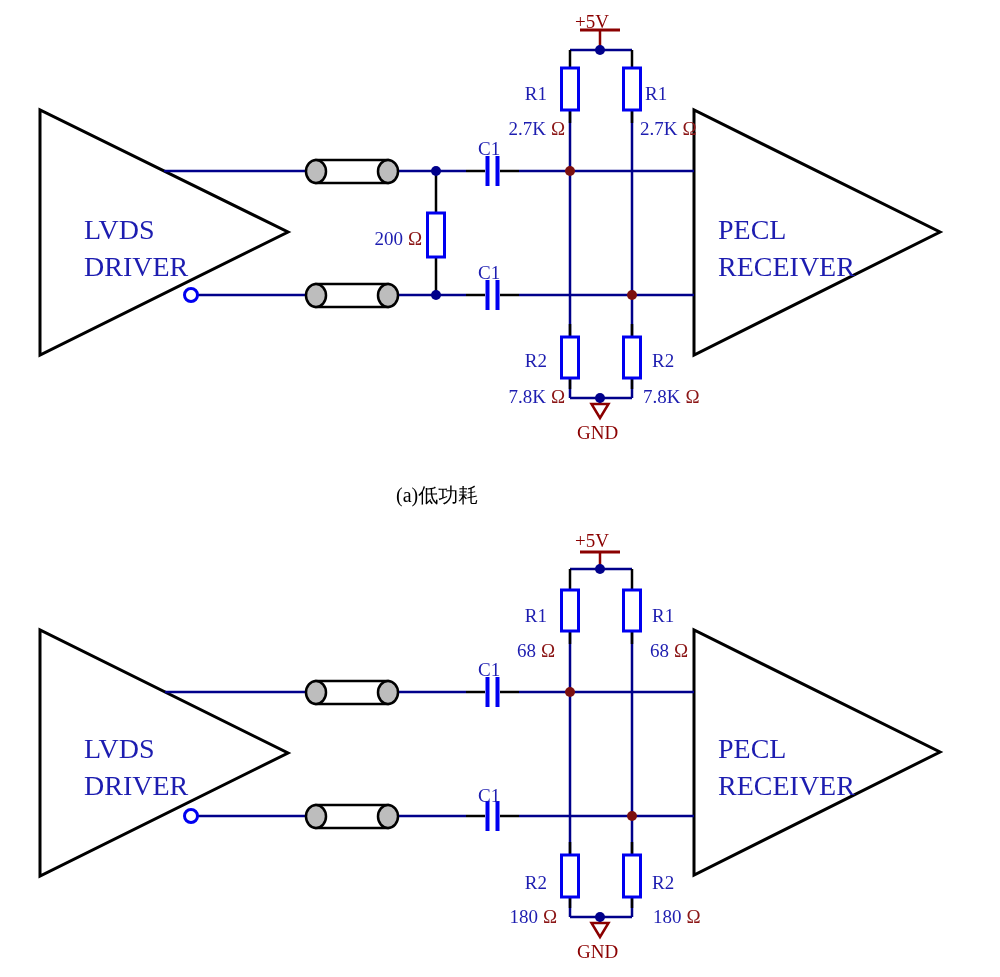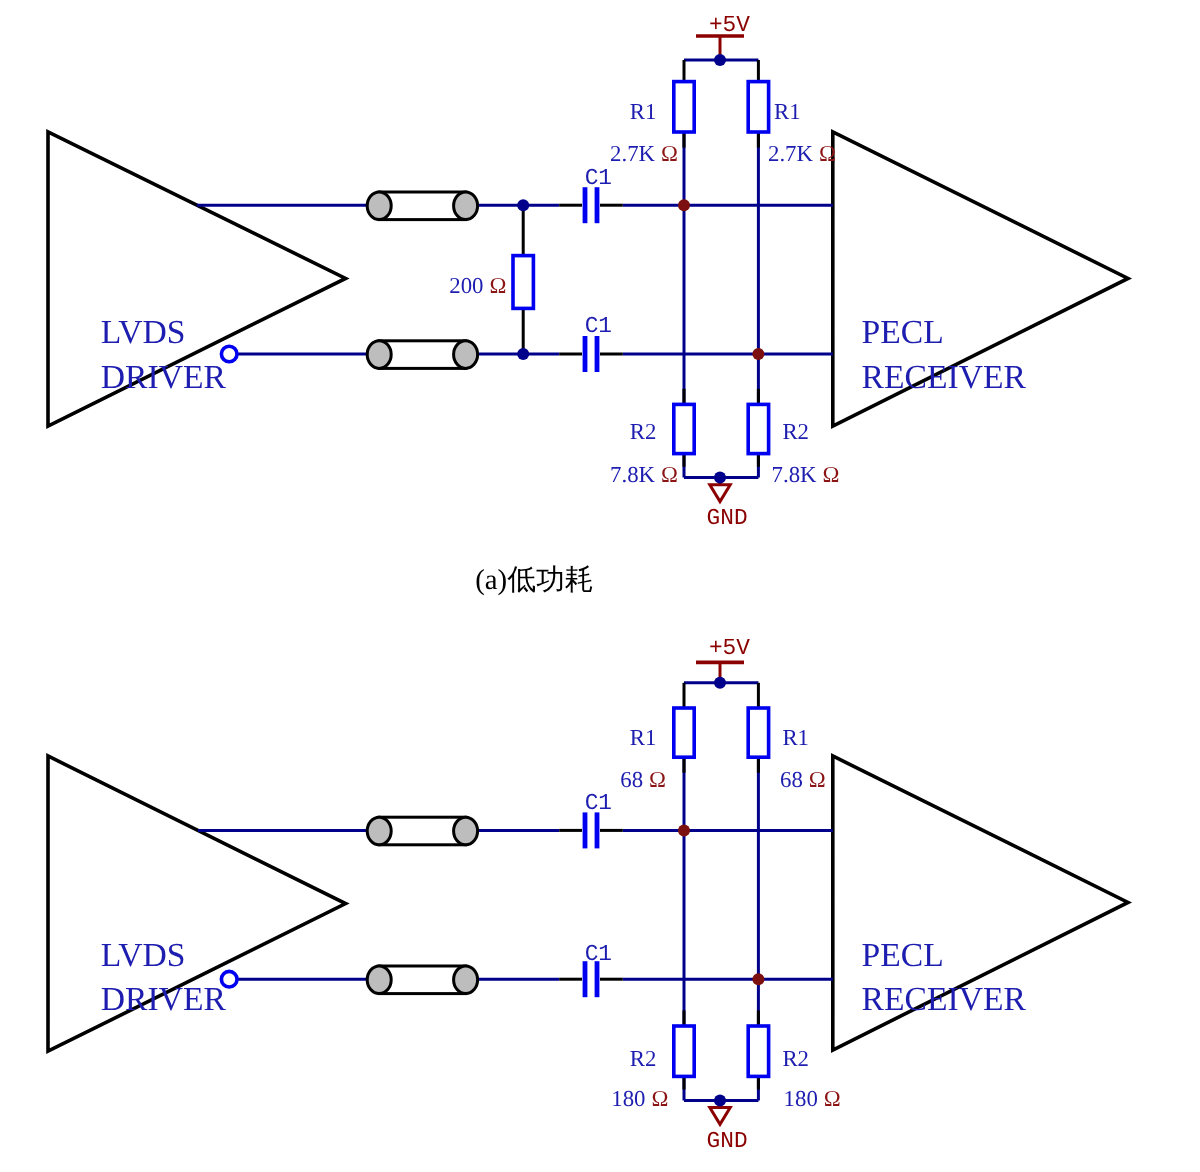--- a/index.html
+++ b/index.html
@@ -13,35 +13,35 @@
   #schematic-svg{position:absolute;left:0;top:0;}
   .lbl{
     position:absolute;
     color:#1d1db0;
     font-size:19px;
     line-height:1.05;
     white-space:nowrap;
   }
   .lbl .ohm{color:#8b1515;margin-left:5px;}
   .darkred{color:#8b0000;}
-  .center{text-align:right;font-family:Liberation Mono, monospace;}
+  .center{text-align:left;}
   .right{text-align:right;}
   .amp{
     position:absolute;
     color:#1d1db0;
     font-size:28px;
     line-height:37px;
     white-space:nowrap;
-    margin-top:48px;
   }
   .caption{
     position:absolute;
     color:#000000;
-    font-size:24px;
+    font-size:20px;
     white-space:nowrap;
+    margin-top:15px;
   }
 </style>
 </head>
 <body>
 
 <div id="stage">
 
   <svg id="schematic-svg" width="1000" height="977" viewBox="0 0 1000 977">
 
     <g>

